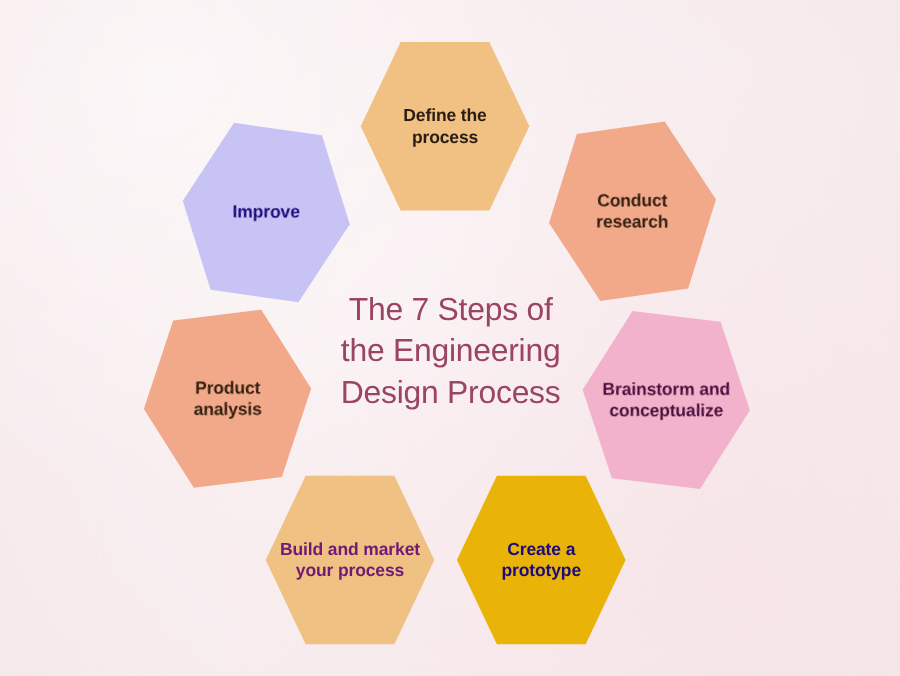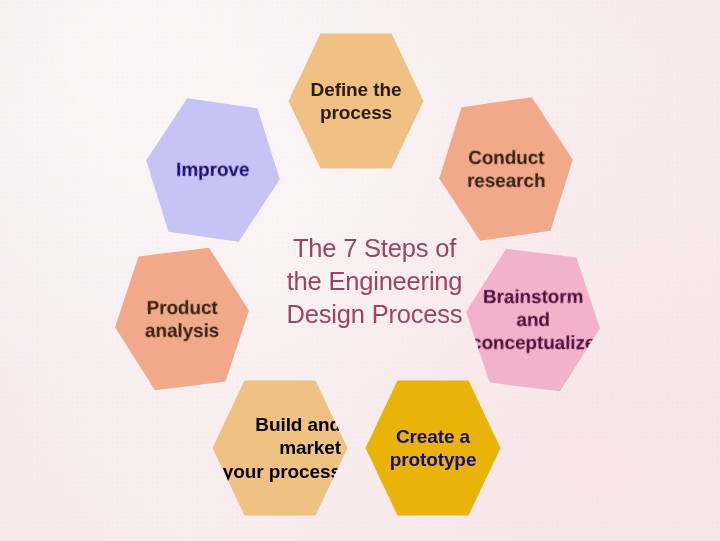--- a/index.html
+++ b/index.html
@@ -48,30 +48,30 @@
         75% 97.5%, 25% 97.5%, 2.5% 50%);
     clip-path: polygon(
         25% 2.5%, 75% 2.5%, 97.5% 50%,
         75% 97.5%, 25% 97.5%, 2.5% 50%);
     filter: drop-shadow(0 2px 3px rgba(160,120,130,0.18));
   }
   .hex .hex-label {
     position: relative;
     z-index: 2;
     font-weight: bold;
-    font-size: 19px;
+    font-size: 14px;
     line-height: 1.22;
     letter-spacing: -0.1px;
     padding: 0 10px;
     white-space: pre-line;
   }
 
   #center-title {
     position: absolute;
-    left: 257px;
+    left: 243px;
     top: 232px;
     width: 235px;
     text-align: center;
     font-size: 25.5px;
     line-height: 1.30;
     font-weight: 300;
     letter-spacing: -0.2px;
     white-space: pre-line;
     z-index: 5;
   }
@@ -95,21 +95,21 @@
       </div>
       <div class="hex" style="left: 462px; top: 249px; width: 142px; height: 142px; background: rgb(242, 178, 204); transform: rotate(7deg);">
         <div class="hex-label" style="color: rgb(74, 15, 60); transform: rotate(-7deg);">Brainstorm and
 conceptualize</div>
       </div>
       <div class="hex" style="left: 362px; top: 377px; width: 142px; height: 142px; background: #eab308; transform: rotate(0deg);">
         <div class="hex-label" style="color: rgb(27, 10, 122); transform: rotate(0deg);">Create a
 prototype</div>
       </div>
       <div class="hex" style="left: 209px; top: 377px; width: 142px; height: 142px; background: rgb(239, 193, 131); transform: rotate(0deg);">
-        <div class="hex-label" style="color: #000000; transform: rotate(0deg); text-align: right;">Build and market
+        <div class="hex-label" style="color: #701a75; transform: rotate(0deg);">Build and market
 your process</div>
       </div>
       <div class="hex" style="left: 111px; top: 248px; width: 142px; height: 142px; background: rgb(241, 169, 138); transform: rotate(-7deg);">
         <div class="hex-label" style="color: rgb(53, 32, 15); transform: rotate(7deg);">Product
 analysis</div>
       </div>
       <div class="hex" style="left: 142px; top: 99px; width: 142px; height: 142px; background: rgb(199, 195, 244); transform: rotate(8deg);">
         <div class="hex-label" style="color: rgb(27, 10, 122); transform: rotate(-8deg);">Improve</div>
       </div>
     </div>

